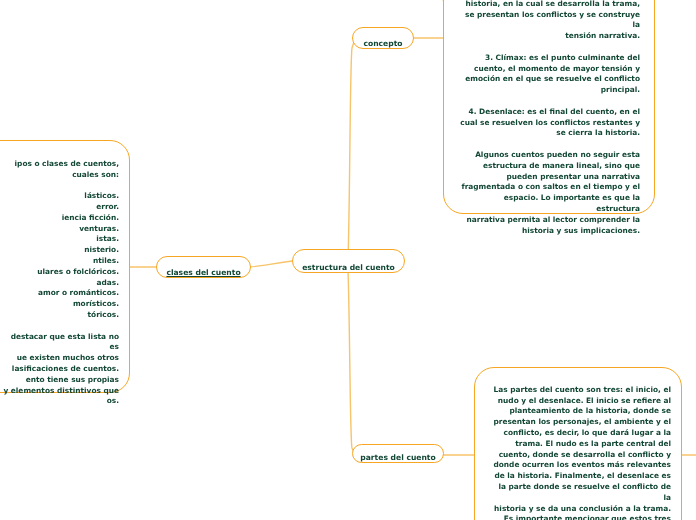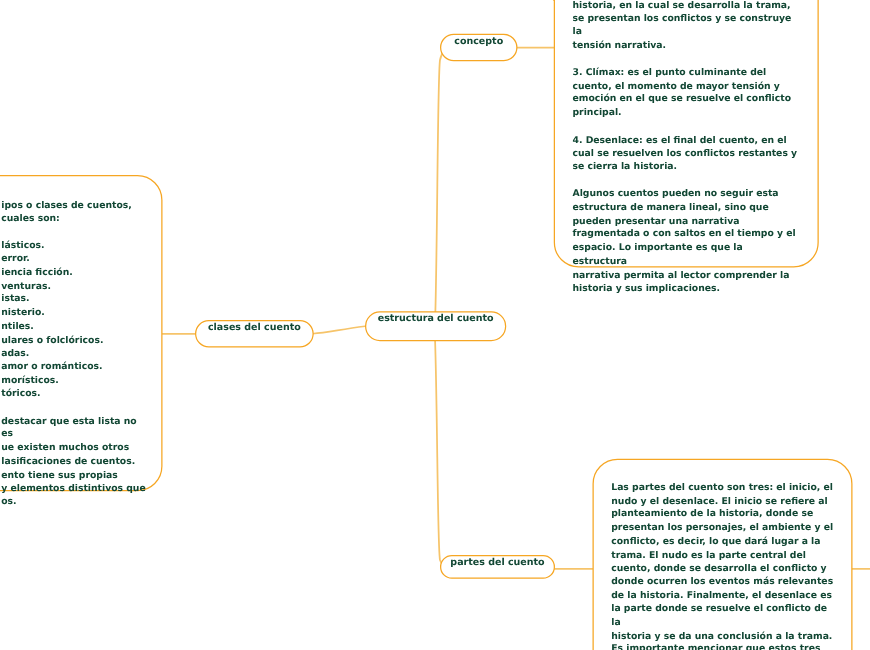--- a/index.html
+++ b/index.html
@@ -26,40 +26,40 @@
     .node {
       position: absolute;
       box-sizing: border-box;
       border: 1.5px solid #f6a623;
       background: #ffffff;
       border-radius: 12px;
       color: #124734;
       font-weight: bold;
       font-size: 7.6px;
       display: flex;
-      align-items: flex-start;
+      align-items: flex-end;
       justify-content: center;
       white-space: nowrap;
       cursor: pointer;
     }
     .topic {
       position: absolute;
       box-sizing: border-box;
       border: 1.5px solid #f6a623;
       background: #ffffff;
       border-radius: 20px;
       color: #124734;
       font-weight: bold;
       font-size: 7.4px;
       line-height: 10.8px;
       padding: 10px 14px;
       white-space: pre-line;
       cursor: pointer;
     }
-    .topic p { margin: 0; }
+    .topic p { margin: 0; text-align: right; }
   </style>
 </head>
 <body>
 
 <div id="canvas">
 
   <svg class="connectors" viewBox="0 0 696 520">
     <g fill="none" stroke="#f6c46a" stroke-width="1.4" stroke-linecap="round">
 
       <path d="M348 260 C 350 200, 350 60, 352 48 Q 354 38 362 38"></path>
@@ -107,21 +107,21 @@
 
 Algunos cuentos pueden no seguir esta
 estructura de manera lineal, sino que
 pueden presentar una narrativa
 fragmentada o con saltos en el tiempo y el
 espacio. Lo importante es que la estructura
 narrativa permita al lector comprender la
 historia y sus implicaciones.</p>
   </div>
 
-  <div class="node" style="left:156px; top:256px; width:95px; height:22px; border-radius:11px;">
+  <div class="node" style="left:156px; top:256px; width:95px; height:22px; border-radius:11px;text-decoration:underline;">
     <span>clases del cuento</span>
   </div>
 
   <div class="topic" style="left:-40px; top:140px; width:170px; height:253px; padding:7px 10px 8px 40px; border-top-left-radius:0; border-bottom-left-radius:0;">
     <p>ipos o clases de cuentos,
 cuales son:
 
 lásticos.
 error.
 iencia ficción.

